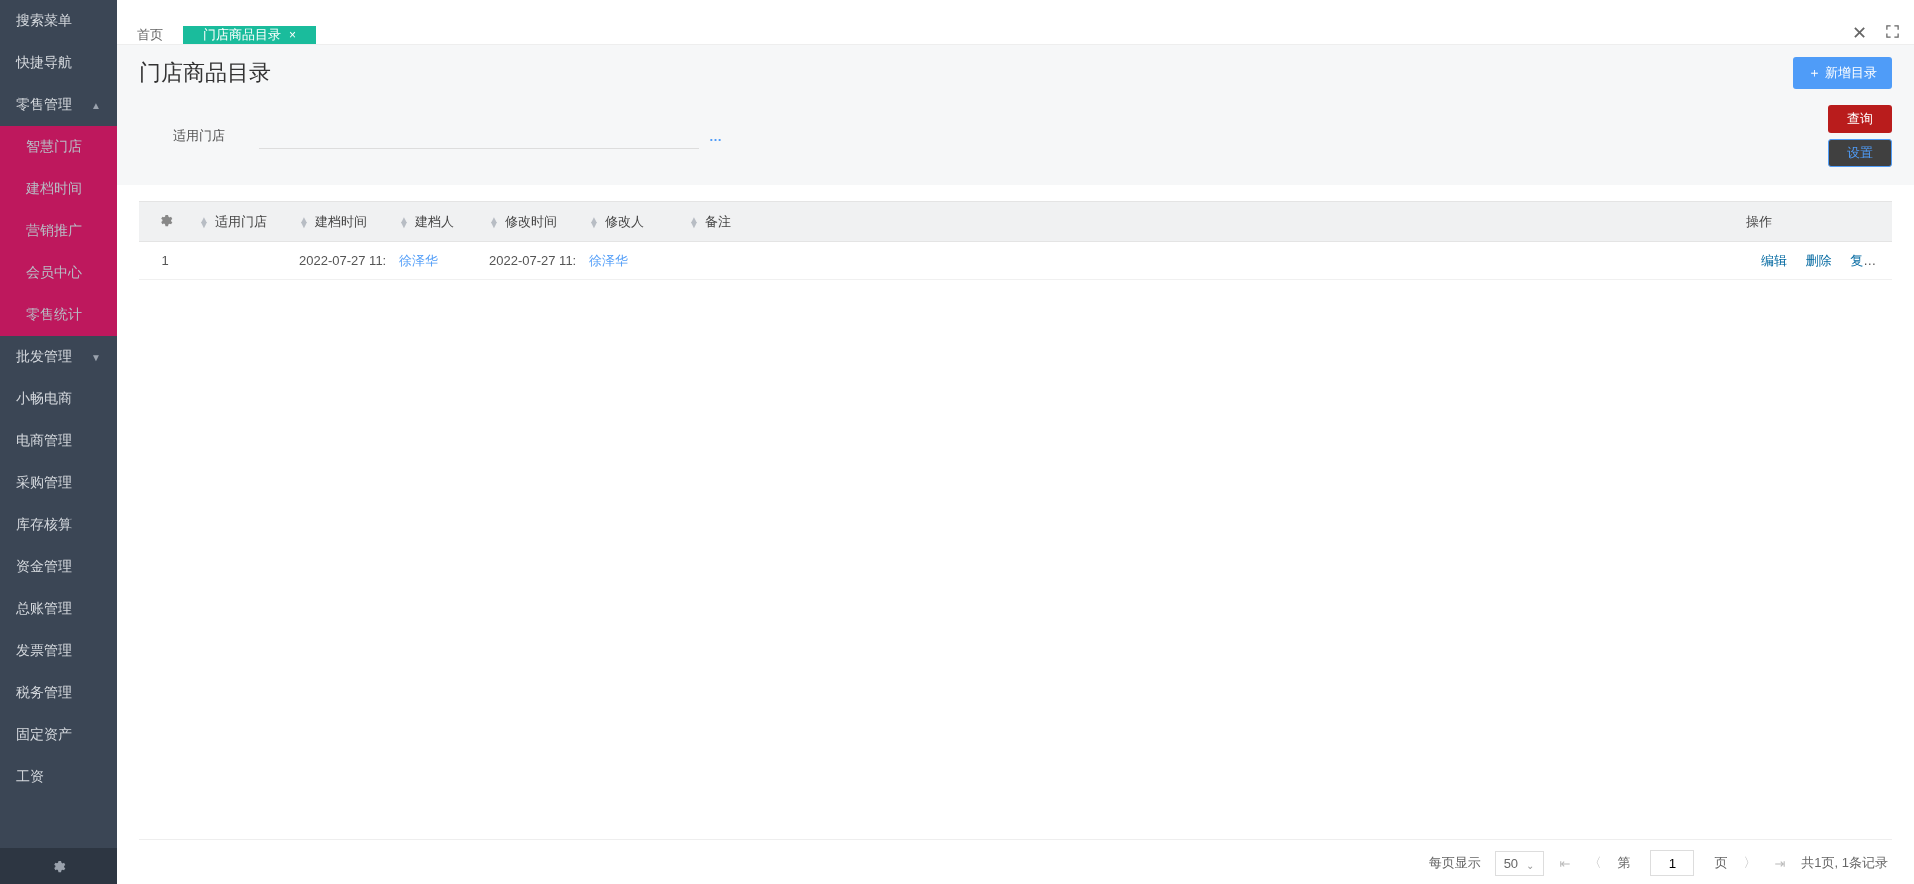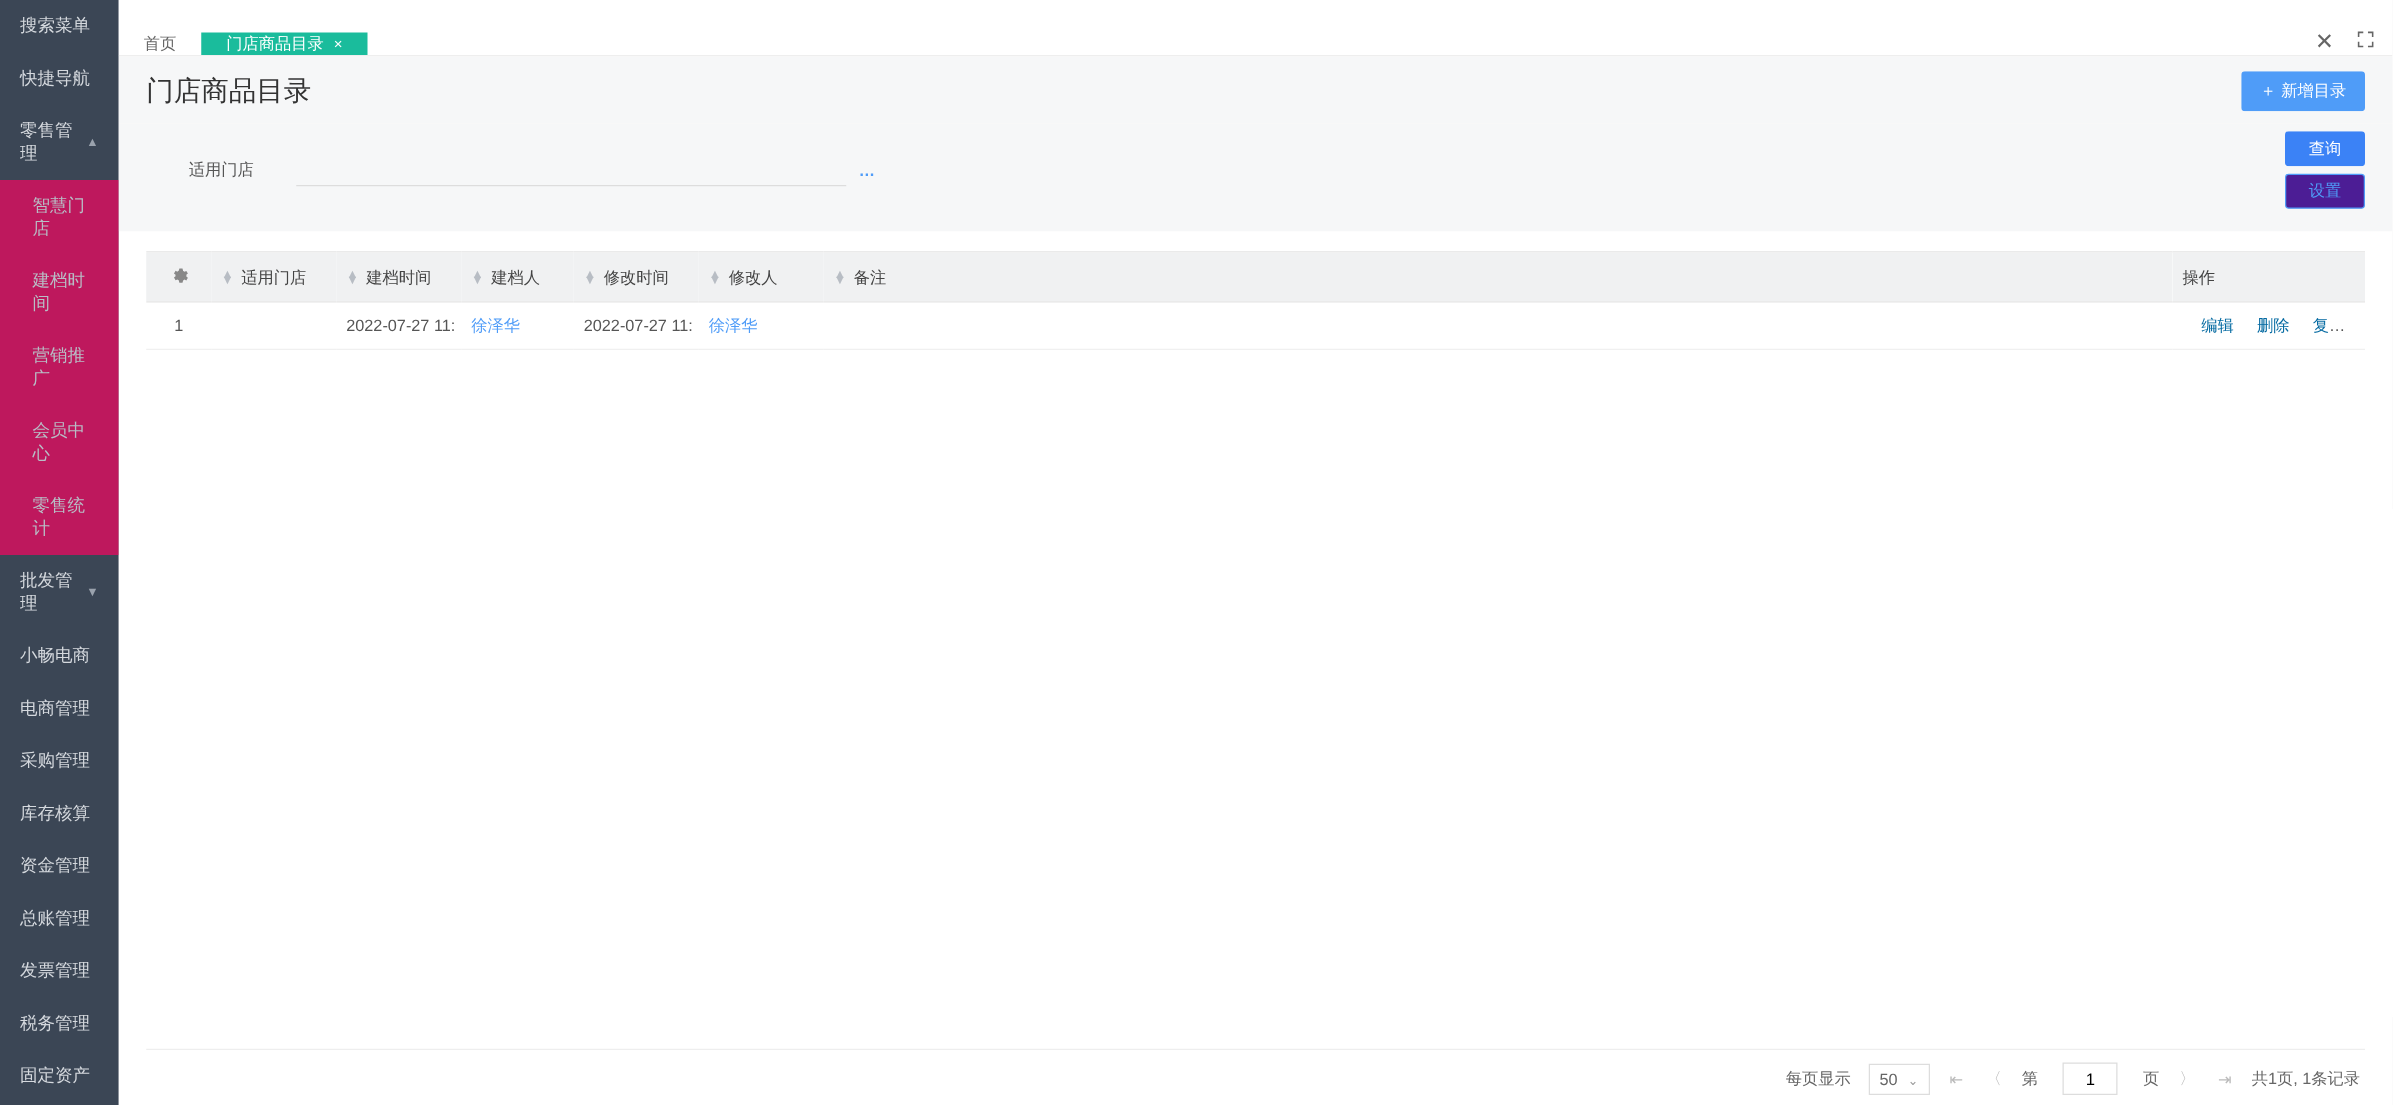--- a/index.html
+++ b/index.html
@@ -1,20 +1,20 @@
 <!DOCTYPE html>
 <html><head>
 <meta charset="utf-8">
 <style>
 * { margin: 0; padding: 0; box-sizing: border-box; }
 body { font-family: "Microsoft YaHei", Arial, sans-serif; font-size: 13px; color: #333; background: #f5f5f5; overflow: hidden; }
 .app { display: flex; height: 884px; width: 1914px; position: relative; }
 
 
-.sidebar { width: 95px; background: #3b4655; color: #cfd4db; display: flex; flex-direction: column; font-size: 14px; flex-shrink: 0; }
+.sidebar { width: 117px; background: #3b4655; color: #cfd4db; display: flex; flex-direction: column; font-size: 14px; flex-shrink: 0; }
 .side-item { padding: 12px 16px; cursor: pointer; display: flex; align-items: center; justify-content: space-between; color: #d5d9de; }
 .side-item.indent { padding-left: 26px; background: #be185d; color: #b8bec6; }
 .side-caret { font-size: 10px; color: #9aa2ad; }
 .sidebar-footer { margin-top: auto; height: 36px; background: #2d3642; display: flex; align-items: center; justify-content: center; }
 
 
 .main { flex: 1; display: flex; flex-direction: column; background: #fff; overflow: hidden; }
 .tabbar { height: 45px; background: #fff; border-bottom: 1px solid #eee; display: flex; align-items: flex-end; padding-left: 0; position: relative; }
 .tab { display: flex; align-items: center; padding: 0 20px; font-size: 13px; color: #666; cursor: pointer; }
 .tab.active { background: #1abc9c; color: #fff; }
@@ -30,22 +30,22 @@
 .btn { display: inline-flex; align-items: center; justify-content: center; padding: 6px 14px; border-radius: 3px; font-size: 13px; cursor: pointer; border: 1px solid transparent; }
 .btn-primary { background: #4f9cf8; color: #fff; }
 .btn-plus { margin-right: 4px; font-size: 13px; }
 
 
 .filter-row { background: #f6f7f8; padding: 6px 22px 18px; display: flex; align-items: center; }
 .filter-label { margin-left: 34px; color: #555; font-size: 13px; }
 .filter-input { margin-left: 34px; width: 440px; border: none; border-bottom: 1px solid #ddd; background: transparent; height: 26px; outline: none; }
 .ellipsis { margin-left: 10px; color: #4f9cf8; font-weight: bold; cursor: pointer; letter-spacing: 1px; }
 .filter-actions { margin-left: auto; display: flex; flex-direction: column; gap: 6px; align-items: flex-end; }
-.btn-search { background: #3b82f6; color: #fff; padding: 4px 18px; }
-.btn-outline { background: #4c1d95; color: #4f9cf8; border: 1px solid #4f9cf8; padding: 4px 18px; }
+.btn-search { background: #b91c1c; color: #fff; padding: 4px 18px; }
+.btn-outline { background: #404040; color: #4f9cf8; border: 1px solid #4f9cf8; padding: 4px 18px; }
 
 
 .table-wrap { padding: 16px 22px 8px; flex: 1; display: flex; flex-direction: column; }
 .tbl { width: 100%; border-collapse: collapse; table-layout: fixed; }
 .tbl th { background: #f0f1f2; height: 40px; font-weight: normal; color: #444; font-size: 13px; border-top: 1px solid #e4e4e4; border-bottom: 1px solid #e4e4e4; text-align: left; padding-left: 8px; position: relative; overflow: hidden; }
 .tbl th.right, .tbl td.right { text-align: left; }
 .sort-ic { color: #b8bdc4; font-size: 10px; margin-right: 6px; display: inline-flex; flex-direction: column; line-height: 5px; vertical-align: middle; }
 .sort-ic::before { content: "▲"; }
 .sort-ic::after { content: "▼"; }
 .gear-cell { width: 52px; text-align: center !important; padding-left: 0 !important; }

